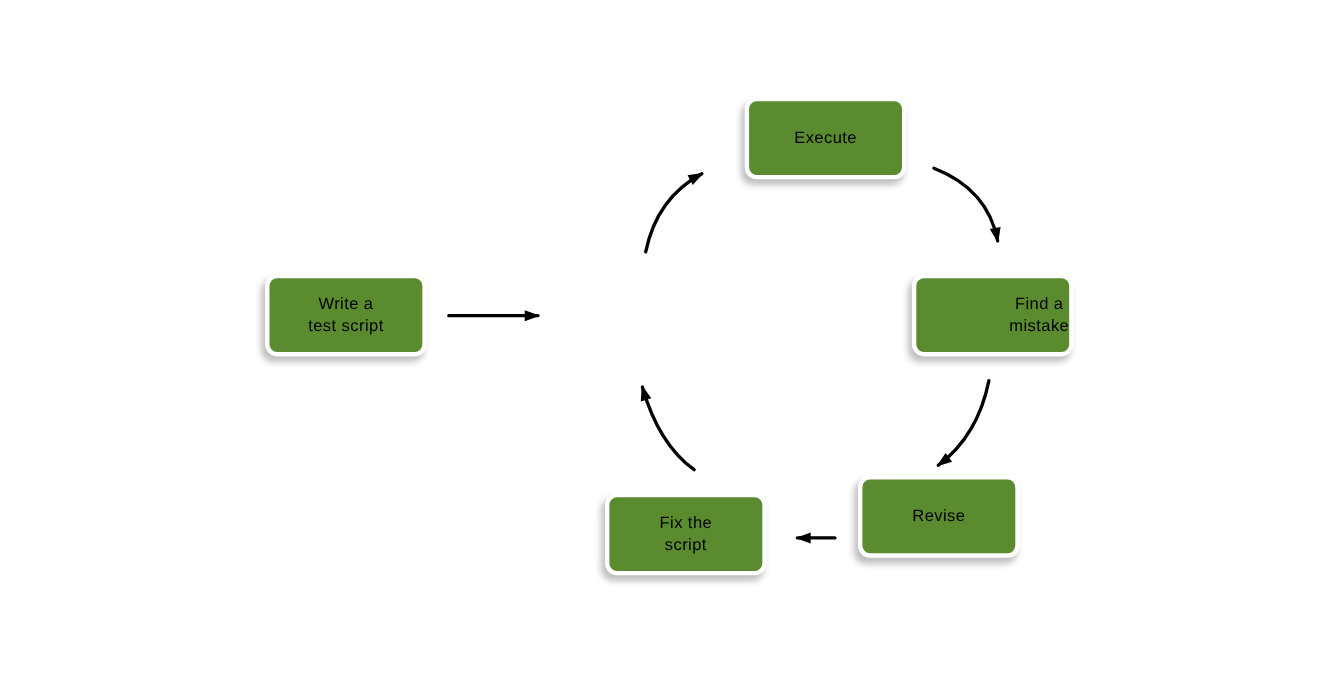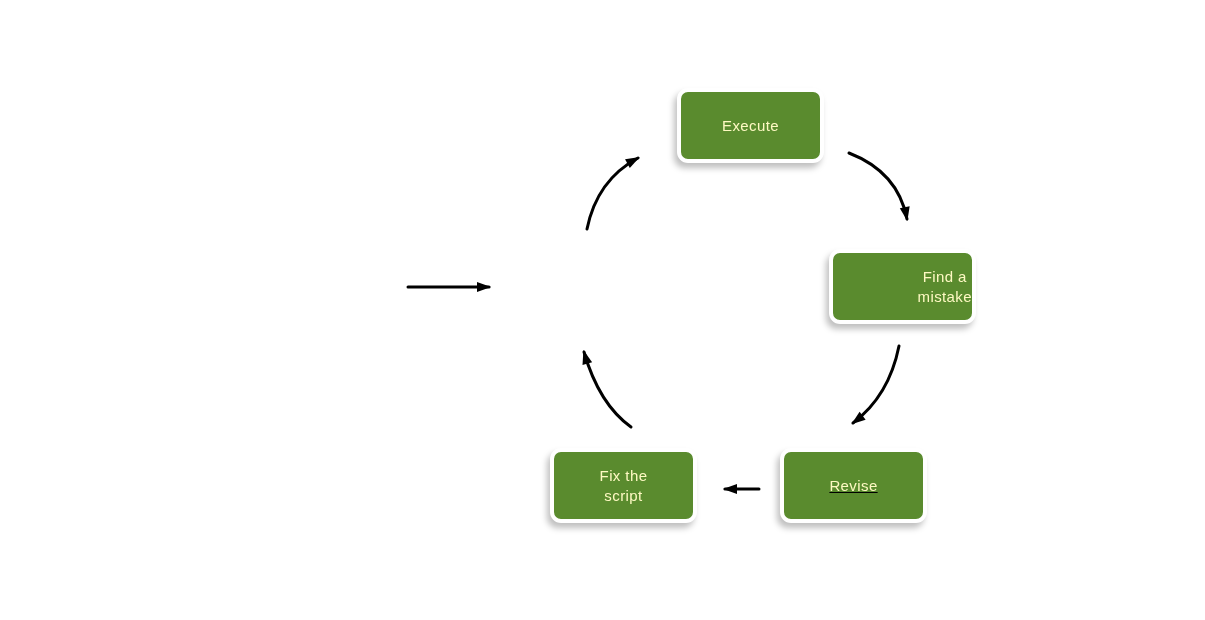--- a/index.html
+++ b/index.html
@@ -35,33 +35,33 @@
     box-sizing: content-box;
     background: #5a8b2e;
     border: 4px solid #ffffff;
     border-radius: 11px;
     box-shadow: -3px 5px 6px rgba(0,0,0,0.25);
     display: flex;
     align-items: center;
     justify-content: center;
   }
   .node .label {
-    color: #fef9c3;
+    color: #000000;
     font-size: 15px;
     line-height: 20px;
     letter-spacing: 0.4px;
     text-align: center;
     white-space: pre-line;
     user-select: none;
   }
   .n-write   { left: 241px; top: 249px; }
   .n-route   { left: 510px; top: 249px; }
   .n-execute { left: 677px; top: 88px;  }
   .n-find    { left: 829px; top: 249px; justify-content: flex-end; }
-  .n-revise  { left: 780px; top: 448px; text-decoration: underline; }
+  .n-revise  { left: 780px; top: 432px; }
   .n-fix     { left: 550px; top: 448px; }
 </style>
 </head>
 <body>
 
 <div class="canvas">
 
   <svg class="arrows" viewBox="0 0 1205 620" xmlns="http://www.w3.org/2000/svg">
     <defs>
       <marker id="arrowhead" markerUnits="userSpaceOnUse" markerWidth="16" markerHeight="12" refX="13" refY="6" orient="auto">
@@ -69,20 +69,24 @@
       </marker>
     </defs>
     <path class="edge" d="M 408 287 L 489 287" marker-end="url(#arrowhead)"></path>
     <path class="edge" d="M 587 229 Q 597 180 638 158" marker-end="url(#arrowhead)"></path>
     <path class="edge" d="M 849 153 Q 898 172 907 219" marker-end="url(#arrowhead)"></path>
     <path class="edge" d="M 899 346 Q 889 396 853 423" marker-end="url(#arrowhead)"></path>
     <path class="edge" d="M 759 489 L 725 489" marker-end="url(#arrowhead)"></path>
     <path class="edge" d="M 631 427 Q 599 404 584 352" marker-end="url(#arrowhead)"></path>
   </svg>
 
+  <div class="node n-write">
+    <span class="label">Write a
+test script</span>
+  </div>
 
 
   <div class="node n-execute">
     <span class="label">Execute</span>
   </div>
 
   <div class="node n-find">
     <span class="label">Find a
 mistake</span>
   </div>

